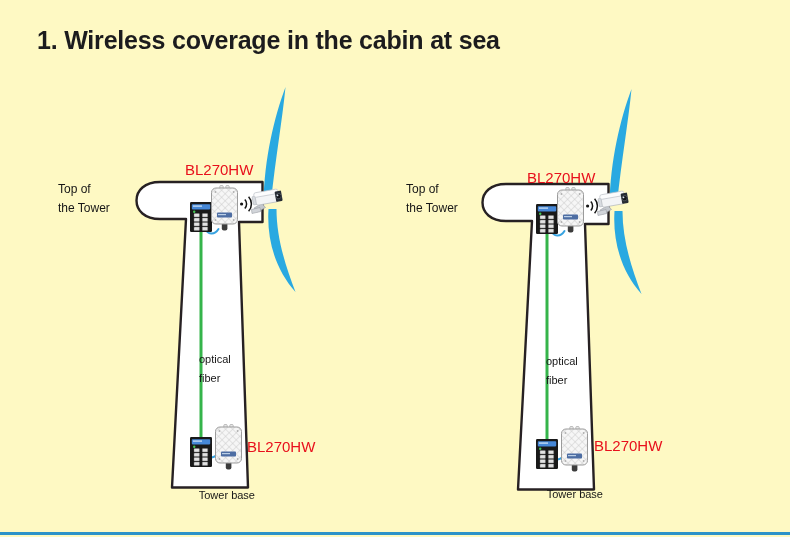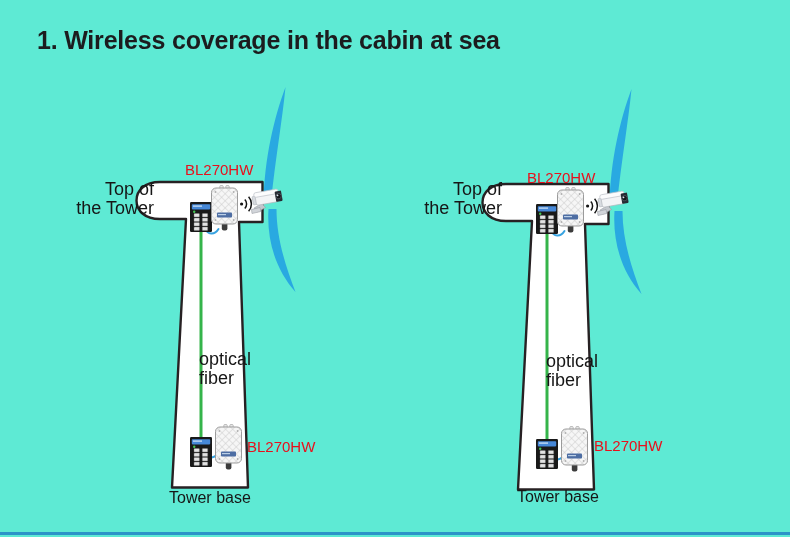--- a/index.html
+++ b/index.html
@@ -6,34 +6,34 @@
     --accent-red:#e8101c;
     --blade-blue:#29a9e1;
     --fiber-green:#35b44a;
     --outline-dark:#272123;
     --footer-blue:#2d93c8;
     --cable-blue:#36a2e0;
     --ink:#1a1a1a;
   }
   html,body{margin:0;padding:0;background:#fff;}
   .stage{
-    position:relative;width:790px;height:537px;background:#5eead4;overflow:hidden;
+    position:relative;width:790px;height:537px;background:#fef9c3;overflow:hidden;
     font-family:"Liberation Sans",sans-serif;color:var(--ink);
   }
   .title{
     position:absolute;left:37px;top:26px;margin:0;
     font-size:25px;font-weight:700;letter-spacing:-0.2px;color:#1c1c1e;
     font-family:"Liberation Sans",sans-serif;white-space:nowrap;
   }
   .art{position:absolute;left:0;top:0;}
   .lbl{position:absolute;white-space:nowrap;}
-  .toplabel{font-size:18px;line-height:19px;text-align:right;width:96px;color:#161616;}
+  .toplabel{font-size:12px;line-height:19px;text-align:left;width:96px;color:#161616;}
   .redlbl{font-size:15px;line-height:18px;color:var(--accent-red);}
-  .fiberlbl{font-size:18px;line-height:19px;color:#161616;}
-  .baselbl{font-size:16px;width:86px;text-align:left;color:#161616;}
+  .fiberlbl{font-size:11px;line-height:19px;color:#161616;}
+  .baselbl{font-size:11px;width:86px;text-align:right;color:#161616;}
   .footer-rule{position:absolute;left:0;top:532px;width:790px;height:3px;background:var(--footer-blue);}
   .blade{fill:var(--blade-blue);}
   .outline{fill:#ffffff;stroke:var(--outline-dark);stroke-width:2.4;stroke-linejoin:round;}
   .fiber{stroke:var(--fiber-green);stroke-width:3;}
   .cable{stroke:var(--cable-blue);stroke-width:2;fill:none;stroke-linecap:round;}
   .wifi path{stroke:#141414;stroke-width:1.5;fill:none;}
 </style>
 </head>
 <body>
 

